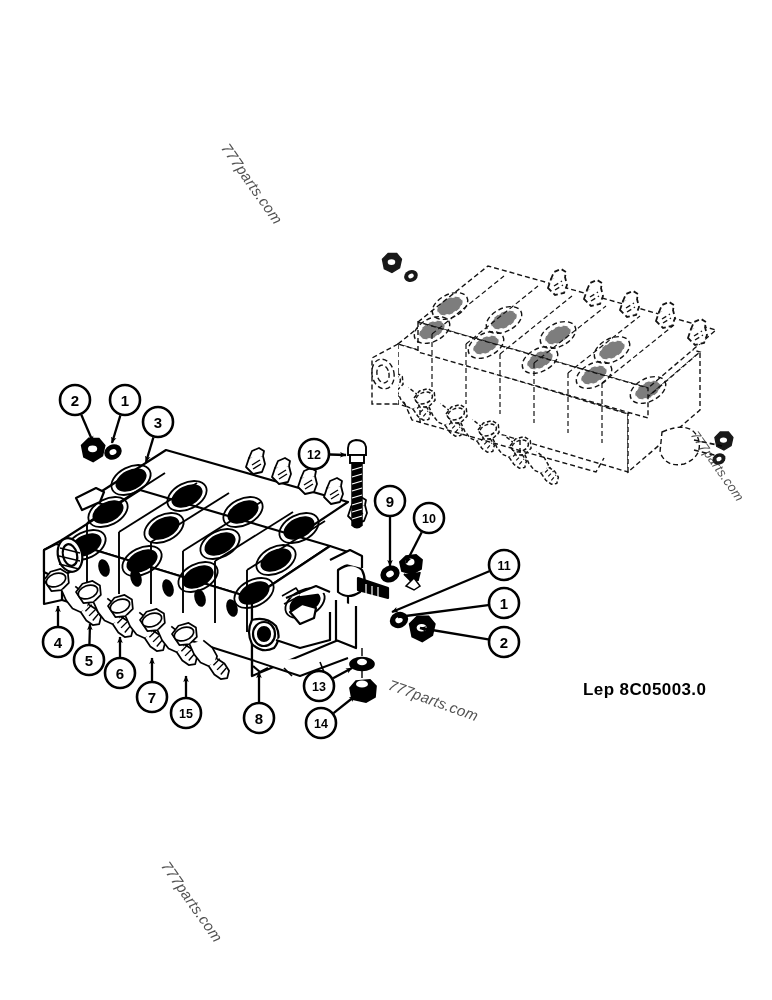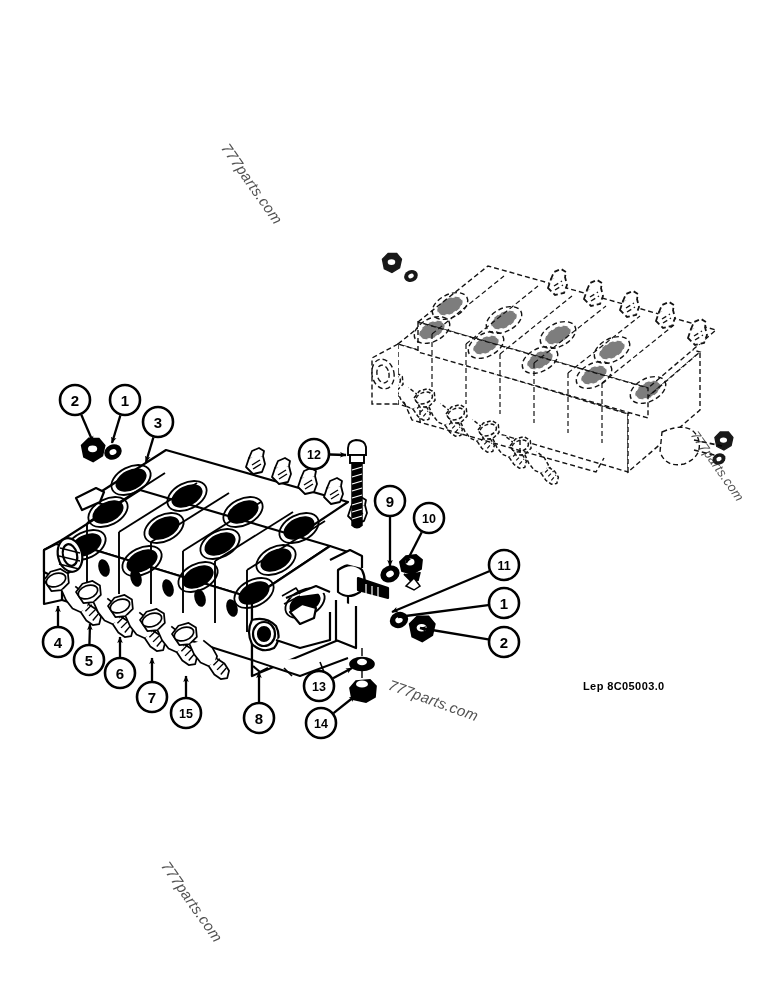--- a/index.html
+++ b/index.html
@@ -33,21 +33,21 @@
     letter-spacing: 0.3px;
     white-space: nowrap;
     opacity: 0.82;
     transform-origin: left top;
     pointer-events: none;
   }
   .caption {
     position: absolute;
     font-family: "Liberation Sans", sans-serif;
     font-weight: bold;
-    font-size: 11px;
+    font-size: 17px;
     color: #000000;
     letter-spacing: 0.4px;
     white-space: nowrap;
   }
   
   text.bubble-num {
     font-family: "Liberation Sans", sans-serif;
     font-weight: bold;
     font-size: 15px;
     fill: #000000;

